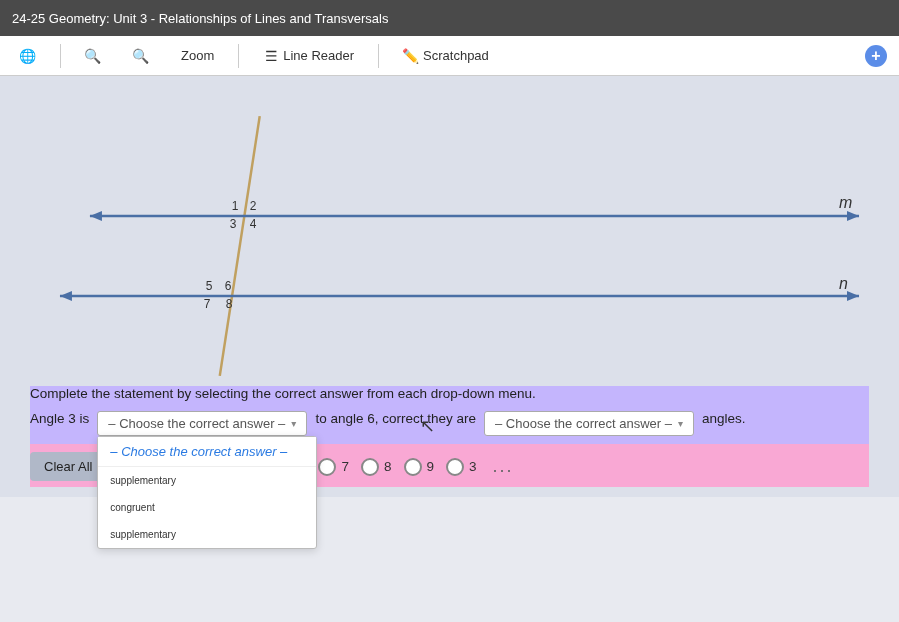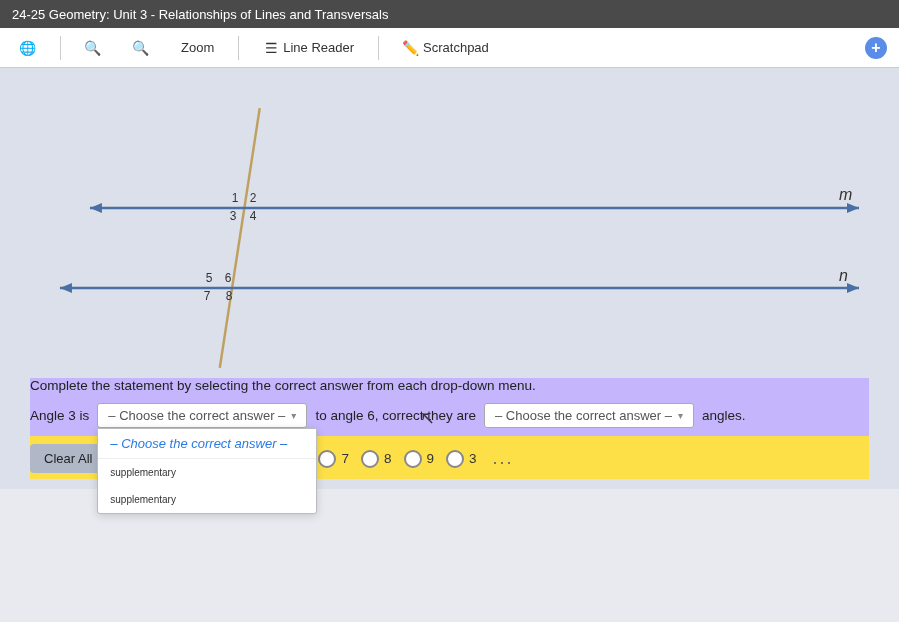--- a/index.html
+++ b/index.html
@@ -11,21 +11,21 @@
       overflow: hidden;
       position: relative;
     }
 
     
     .title-bar {
       background: #4a4a4a;
       color: white;
       font-size: 13px;
       padding: 5px 12px;
-      height: 28px;
+      height: 36px;
       display: flex;
       align-items: center;
     }
 
     
     .toolbar {
       background: white;
       border-bottom: 1px solid #ccc;
       height: 40px;
       display: flex;
@@ -103,21 +103,20 @@
     }
     .question-text {
       font-size: 13.5px;
       color: #222;
       margin-bottom: 10px;
     }
 
     
     .answer-row {
       display: flex;
-      align-items: center;
       gap: 8px;
       font-size: 13.5px;
       color: #222;
       position: relative;
     }
 
     
     .dropdown {
       position: relative;
       display: inline-block;
@@ -164,21 +163,21 @@
       padding: 8px 12px;
       font-size: 10px;
       color: #333;
       cursor: pointer;
     }
 
     
     .bottom-bar {
       display: flex;
       align-items: center;
-      background: #fde047;
+      background: #f9a8d4;
       padding: 8px 0 6px 0;
       gap: 8px;
     }
 
     .clear-all-btn {
       background: #b0b8c8;
       border: none;
       border-radius: 4px;
       padding: 7px 14px;
       font-size: 13px;
@@ -330,20 +329,21 @@
       <span>Angle 3 is</span>
 
       <div class="dropdown">
         <div class="dropdown-trigger">
           <span>– Choose the correct answer –</span>
           <span class="arrow">▾</span>
         </div>
         <div class="dropdown-menu">
           <div class="dropdown-header">– Choose the correct answer –</div>
           <div class="dropdown-item">supplementary</div>
+          <div class="dropdown-item">congruent</div>
           <div class="dropdown-item">supplementary</div>
         </div>
       </div>
 
       <span>to angle 6, correct they are</span>
 
       <div class="dropdown">
         <div class="dropdown-trigger">
           <span>– Choose the correct answer –</span>
           <span class="arrow">▾</span>

